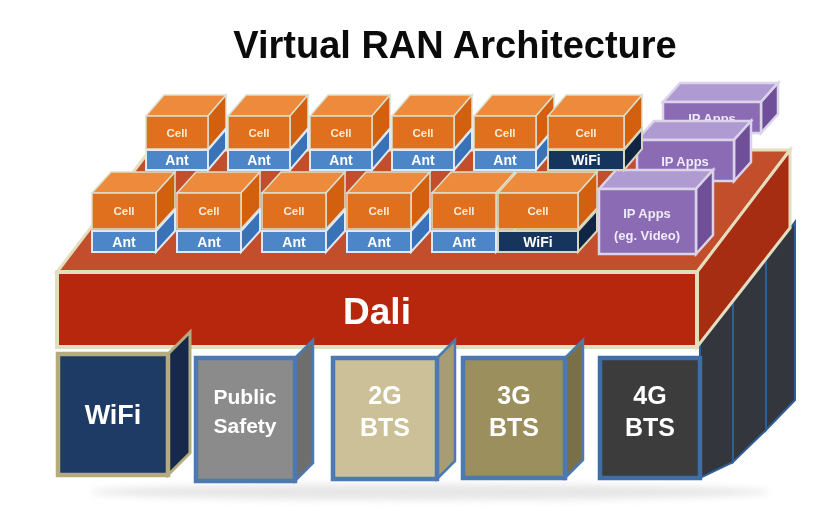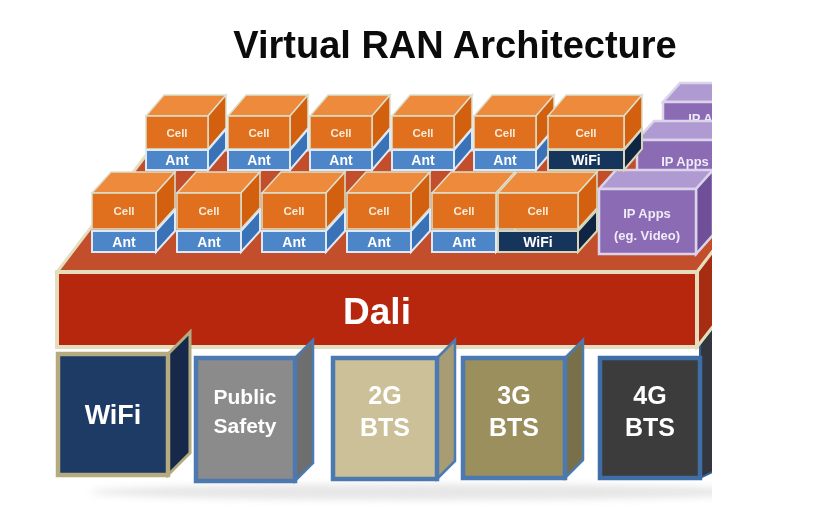--- a/index.html
+++ b/index.html
@@ -1,16 +1,16 @@
 <!DOCTYPE html>
 <html><head>
 <meta charset="utf-8">
 <style>
   html,body{margin:0;padding:0;background:#ffffff;}
-  #stage{position:relative;width:712px;height:511px;background:#ffffff;overflow:hidden;
+  #stage{position:relative;width:836px;height:511px;background:#ffffff;overflow:hidden;
          font-family:"Liberation Sans",sans-serif;}
   svg{display:block}
   
   .cf{fill:#E1701E;stroke:#DCDFCB;stroke-width:1.5}
   .cp{fill:#EE8A3C;stroke:#DCDFCB;stroke-width:1.5}
   .cs{fill:#D2600E;stroke:#DCDFCB;stroke-width:1.5}
   
   .ab{fill:#4D86C8;stroke:#DEE9F5;stroke-width:2}
   .as{fill:#3A72B8;stroke:#DEE9F5;stroke-width:2}
   

